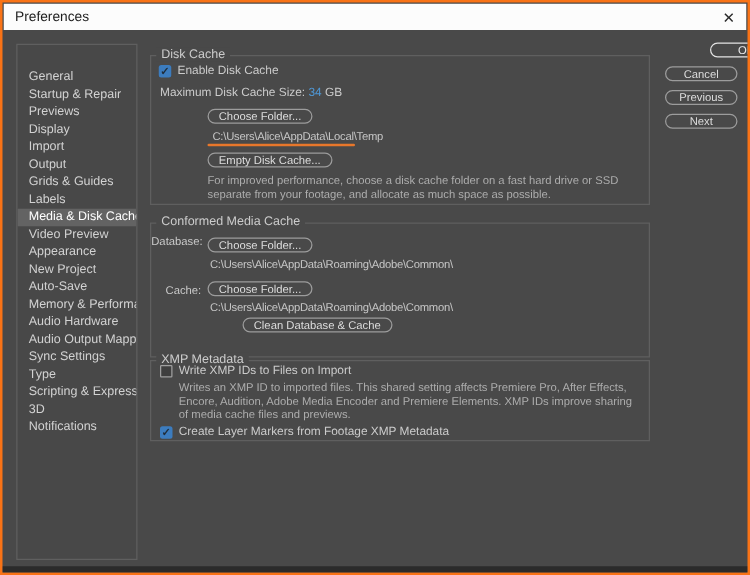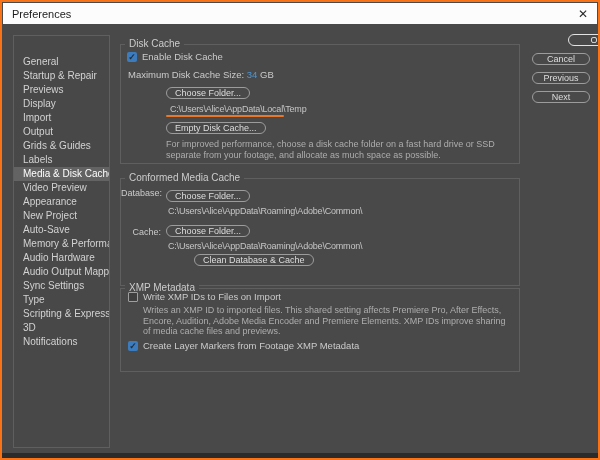--- a/index.html
+++ b/index.html
@@ -29,21 +29,21 @@
   .side-item.selected { background:#636363; color:#ffffff; }
 
   
   .groupbox { position:absolute; border:1px solid #5f5f5f; }
   .legend {
     position:absolute; top:-7px; left:4px; background:#494949;
     padding:0 4px; font-size:10px; color:#cccccc; white-space:nowrap;
   }
   #box-disk      { left:118px; top:42px;  width:400px; height:120px; }
   #box-conformed { left:118px; top:176px; width:400px; height:108px; }
-  #box-xmp       { left:118px; top:286px; width:400px; height:84px; }
+  #box-xmp       { left:118px; top:286px; width:400px; height:65px; }
 
   .lbl   { font-size:9.5px; color:#cbcbcb; white-space:nowrap; }
   .path  { font-size:9px; color:#c6c6c6; letter-spacing:-0.2px; white-space:nowrap; }
   .note  { font-size:9px; color:#adadad; line-height:10.5px; }
   .hotval { color:var(--value-blue,#4f97d4); }
 
   .pill {
     display:inline-block; border:1px solid #9c9c9c; border-radius:7px;
     background:transparent; color:#dedede; font-size:9px; text-align:center;
     line-height:10px; height:12px; white-space:nowrap; padding:0 8px;

